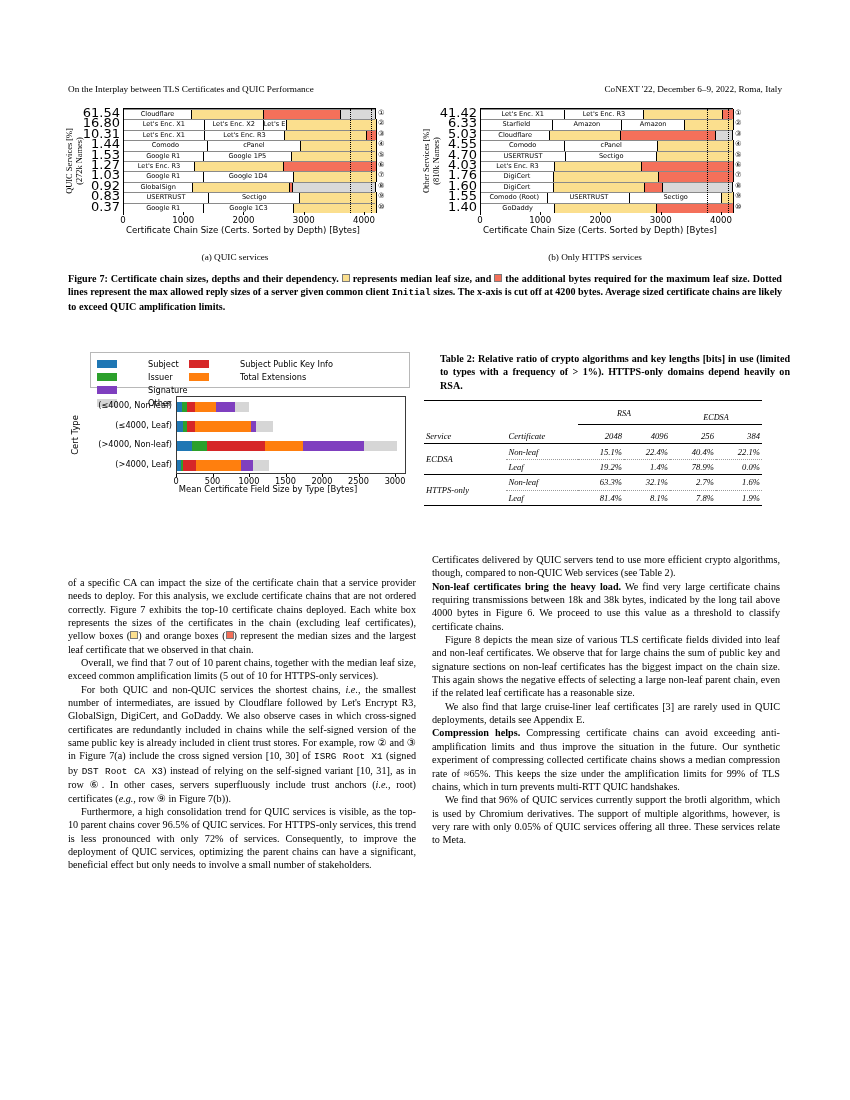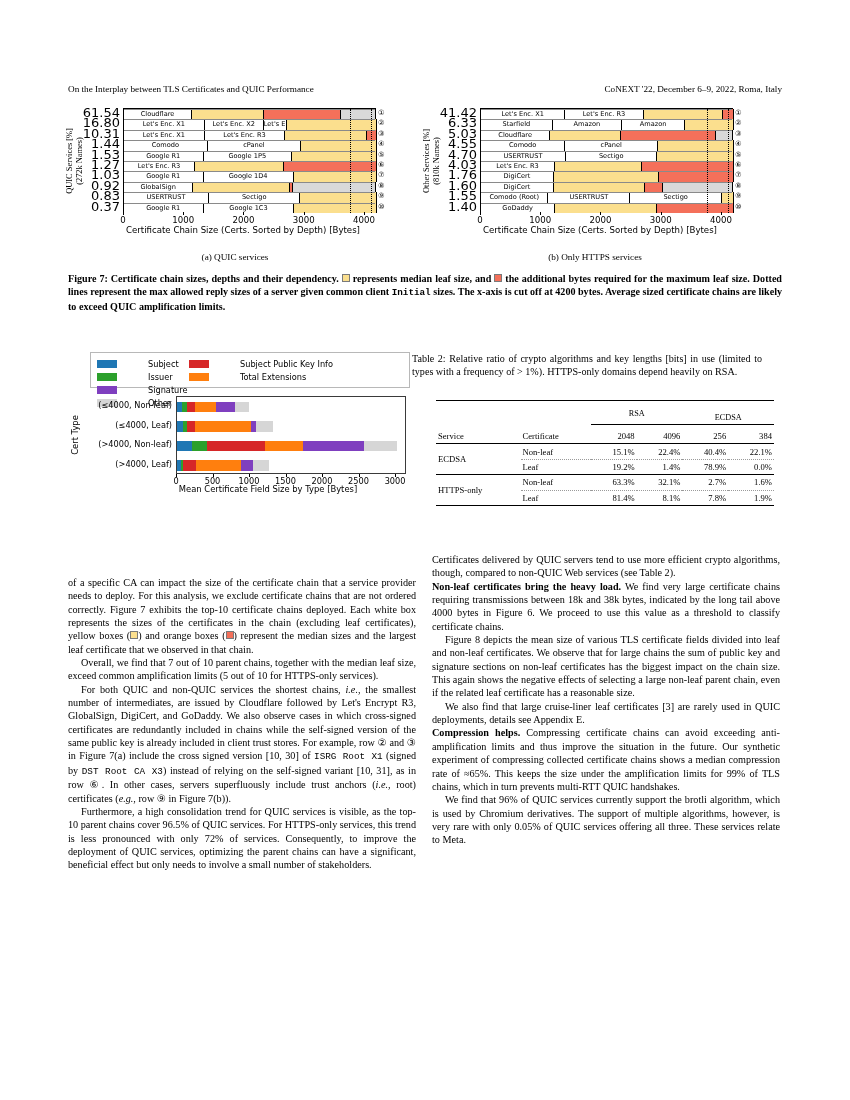--- a/index.html
+++ b/index.html
@@ -108,24 +108,24 @@
   .f8xticks{position:absolute;left:108px;top:122px;width:230px;height:12px;}
   .f8xticks .t{position:absolute;top:2px;transform:translateX(-50%);
     font-size:8.2px;font-family:"DejaVu Sans", sans-serif;}
   .f8xtitle{position:absolute;left:60px;top:132px;width:280px;text-align:center;
     font-size:8.4px;font-family:"DejaVu Sans", sans-serif;}
 
   .fig8cap{position:absolute;left:68px;top:538px;width:348px;
     font-size:10.1px;line-height:13.2px;font-weight:bold;}
 
   
-  .tbl2cap{position:absolute;left:412px;top:352px;width:350px;
-    font-size:10.1px;line-height:13.4px;font-weight:normal;text-align:justify;}
-  .tbl2{position:absolute;left:436px;top:400px;width:338px;
-    font-size:8.6px;}
+  .tbl2cap{position:absolute;left:440px;top:352px;width:350px;
+    font-size:10.1px;line-height:13.4px;font-weight:bold;text-align:justify;}
+  .tbl2{position:absolute;left:424px;top:400px;width:338px;
+    font-size:8.6px;font-style:italic;}
   .tbl2 table{border-collapse:collapse;width:100%;}
   .tbl2 td,.tbl2 th{padding:2.2px 2px;font-weight:normal;text-align:right;}
   .tbl2 .lft{text-align:left;}
   .rule-top{border-top:1.1px solid #000;}
   .rule-thin{border-top:0.6px solid #000;}
   .rule-bot{border-bottom:1.1px solid #000;}
   .dotrule td{border-bottom:0.8px dotted #9a9a9a;}
   .grphdr{font-size:8.2px;}
 
   

